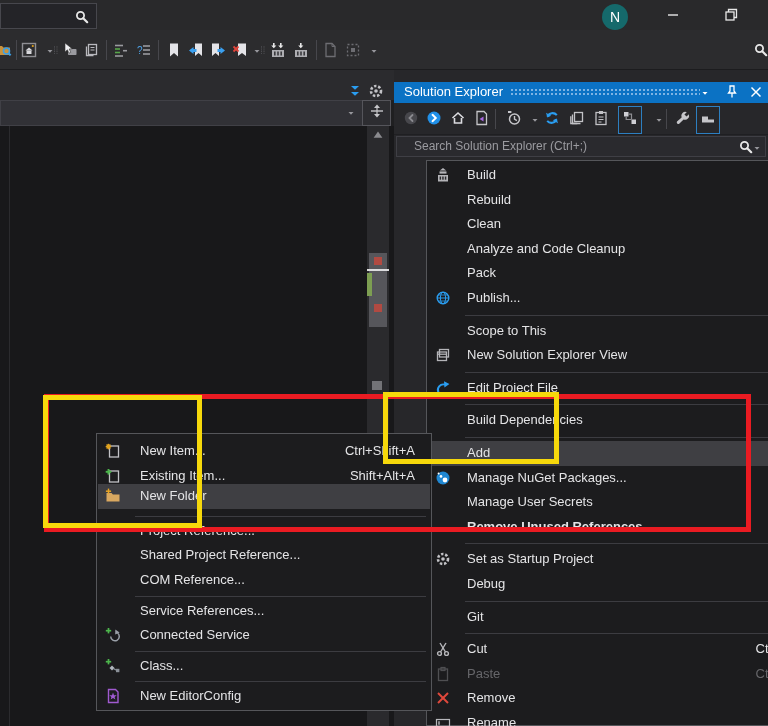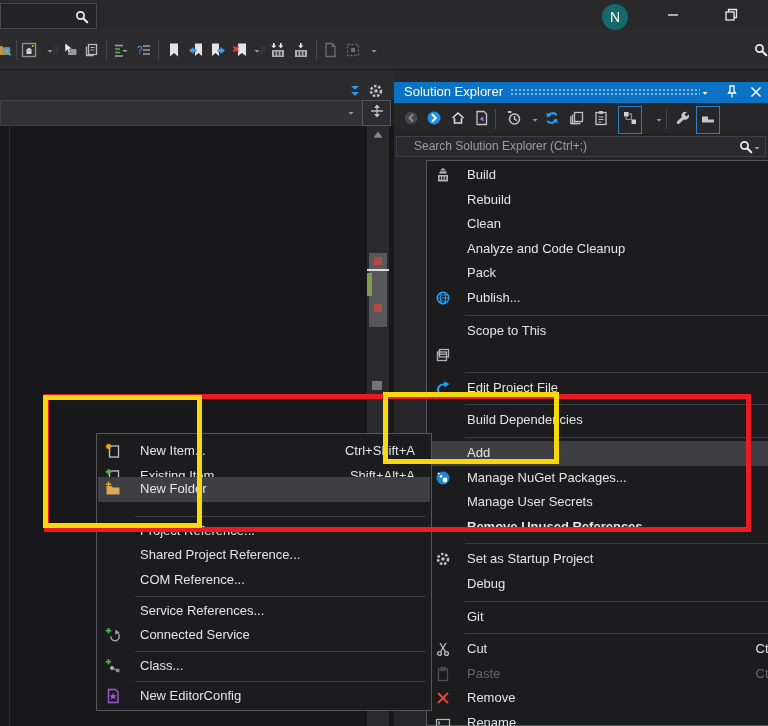--- a/index.html
+++ b/index.html
@@ -394,20 +394,21 @@
       <div class="msep" style="top: 153.6px;"></div>
       <div class="mi" style="top: 157.6px;">
         <span class="mil">Scope to This</span>
       </div>
       <div class="mi" style="top: 182.2px;">
         <span class="mic"><svg width="16" height="16" viewBox="0 0 16 16">
             <rect x="4.5" y="2.5" width="9" height="7.5" fill="none" stroke="#b4b4b8" stroke-width="1.3"></rect>
             <rect x="2.5" y="5" width="9" height="8.5" fill="none" stroke="#b4b4b8" stroke-width="1.3"></rect>
             <line x1="2.5" y1="7.2" x2="11.5" y2="7.2" stroke="#b4b4b8" stroke-width="1.3"></line>
           </svg></span>
+        <span class="mil">New Solution Explorer View</span>
       </div>
       <div class="msep" style="top: 210.8px;"></div>
       <div class="mi" style="top: 214.8px;">
         <span class="mic"><svg width="16" height="16" viewBox="0 0 16 16">
             <path d="M3.5,12.5 a5.5,5.5 0 0 1 6.5,-7.8" fill="none" stroke="#2a9df0" stroke-width="1.9"></path>
             <polygon points="9,1.2 14.4,4 9.4,7.4" fill="#2a9df0"></polygon>
           </svg></span>
         <span class="mil">Edit Project File</span>
       </div>
       <div class="msep" style="top: 243.4px;"></div>
@@ -506,21 +507,21 @@
         <span class="mic"><svg width="16" height="16" viewBox="0 0 16 16">
             <rect x="4.5" y="3" width="9" height="11" fill="none" stroke="#c2c2c6" stroke-width="1.3"></rect>
             <g stroke="#4db74d" stroke-width="1.9">
               <line x1="3.5" y1="1" x2="3.5" y2="6.6"></line>
               <line x1="0.7" y1="3.8" x2="6.3" y2="3.8"></line>
             </g>
           </svg></span>
         <span class="mil">Existing Item...</span>
         <span class="mis">Shift+Alt+A</span>
       </div>
-      <div class="mi hl" style="top: 43px; padding-left: 28px;">
+      <div class="mi hl" style="top: 50px; padding-left: 28px;">
         <span class="mic"><svg width="16" height="16" viewBox="0 0 16 16">
             <path d="M1.5,5 h5 l1.4,1.6 h6.6 v7 h-13 z" fill="#d9a860"></path>
             <g stroke="#e8a524" stroke-width="1.5">
               <line x1="3.5" y1="0.6" x2="3.5" y2="5.8"></line>
               <line x1="0.9" y1="3.2" x2="6.1" y2="3.2"></line>
             </g>
           </svg></span>
         <span class="mil">New Folder</span>
       </div>
       <div class="msep" style="top: 81.8px;"></div>

